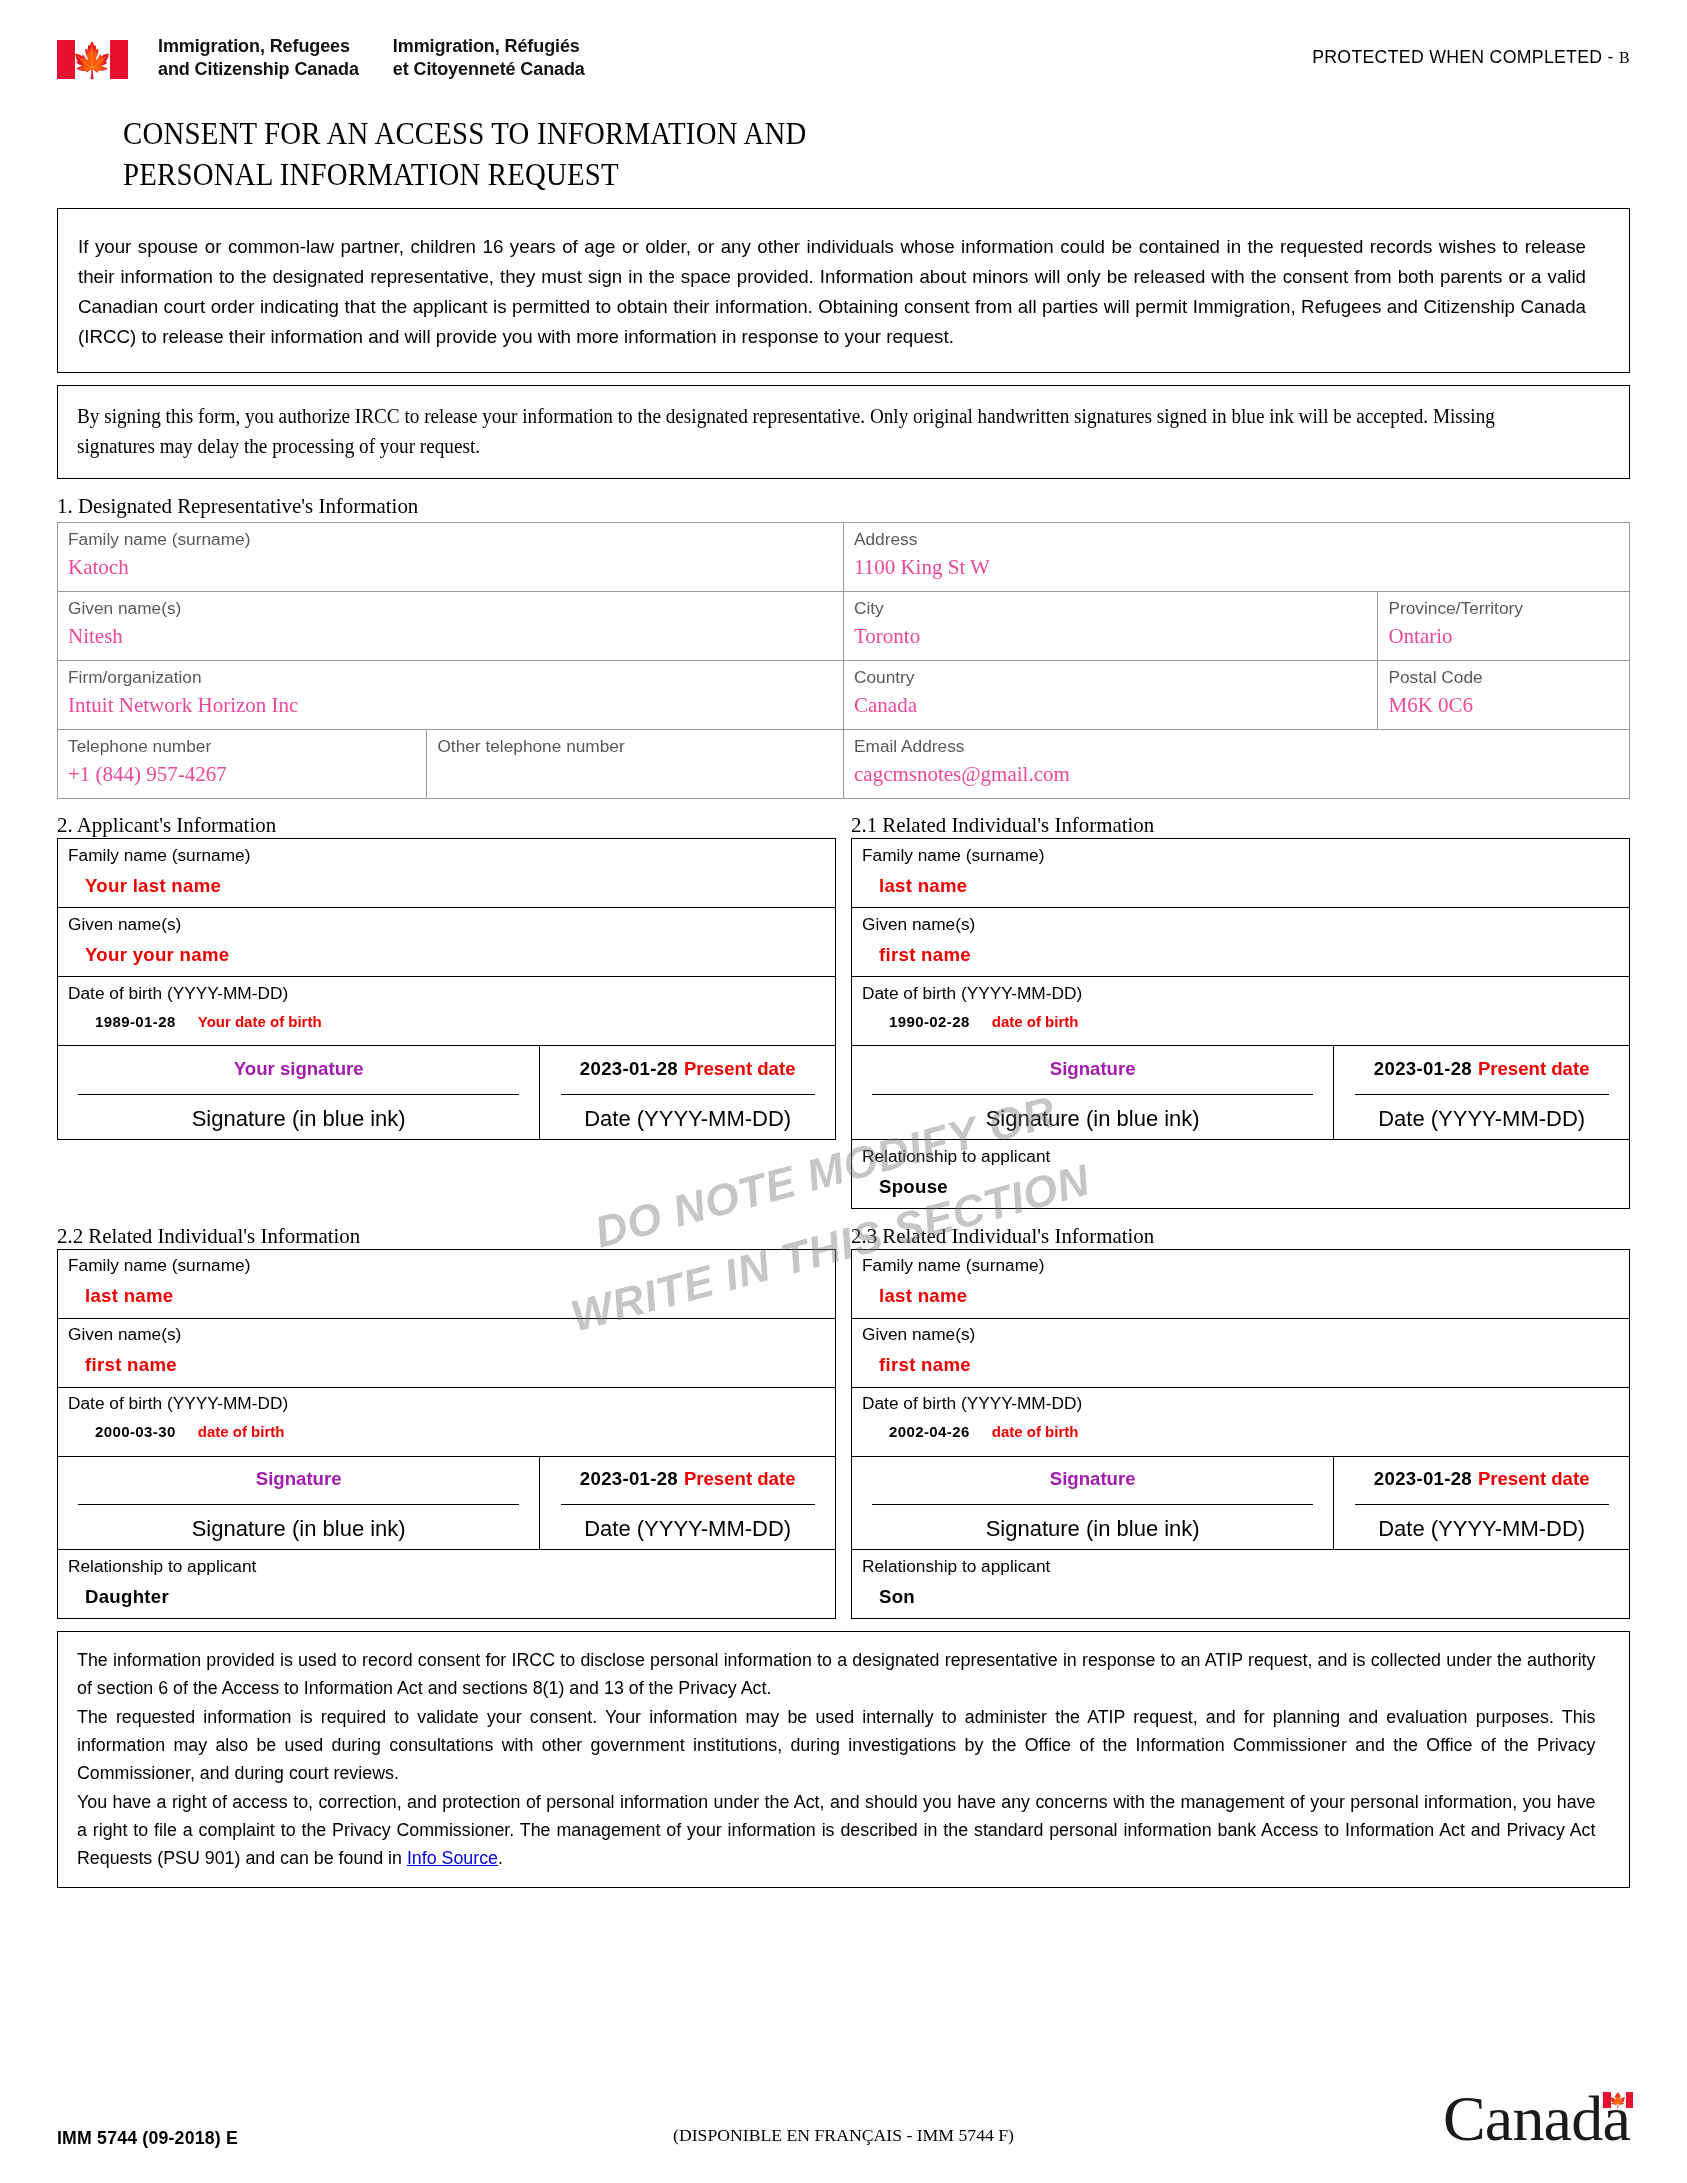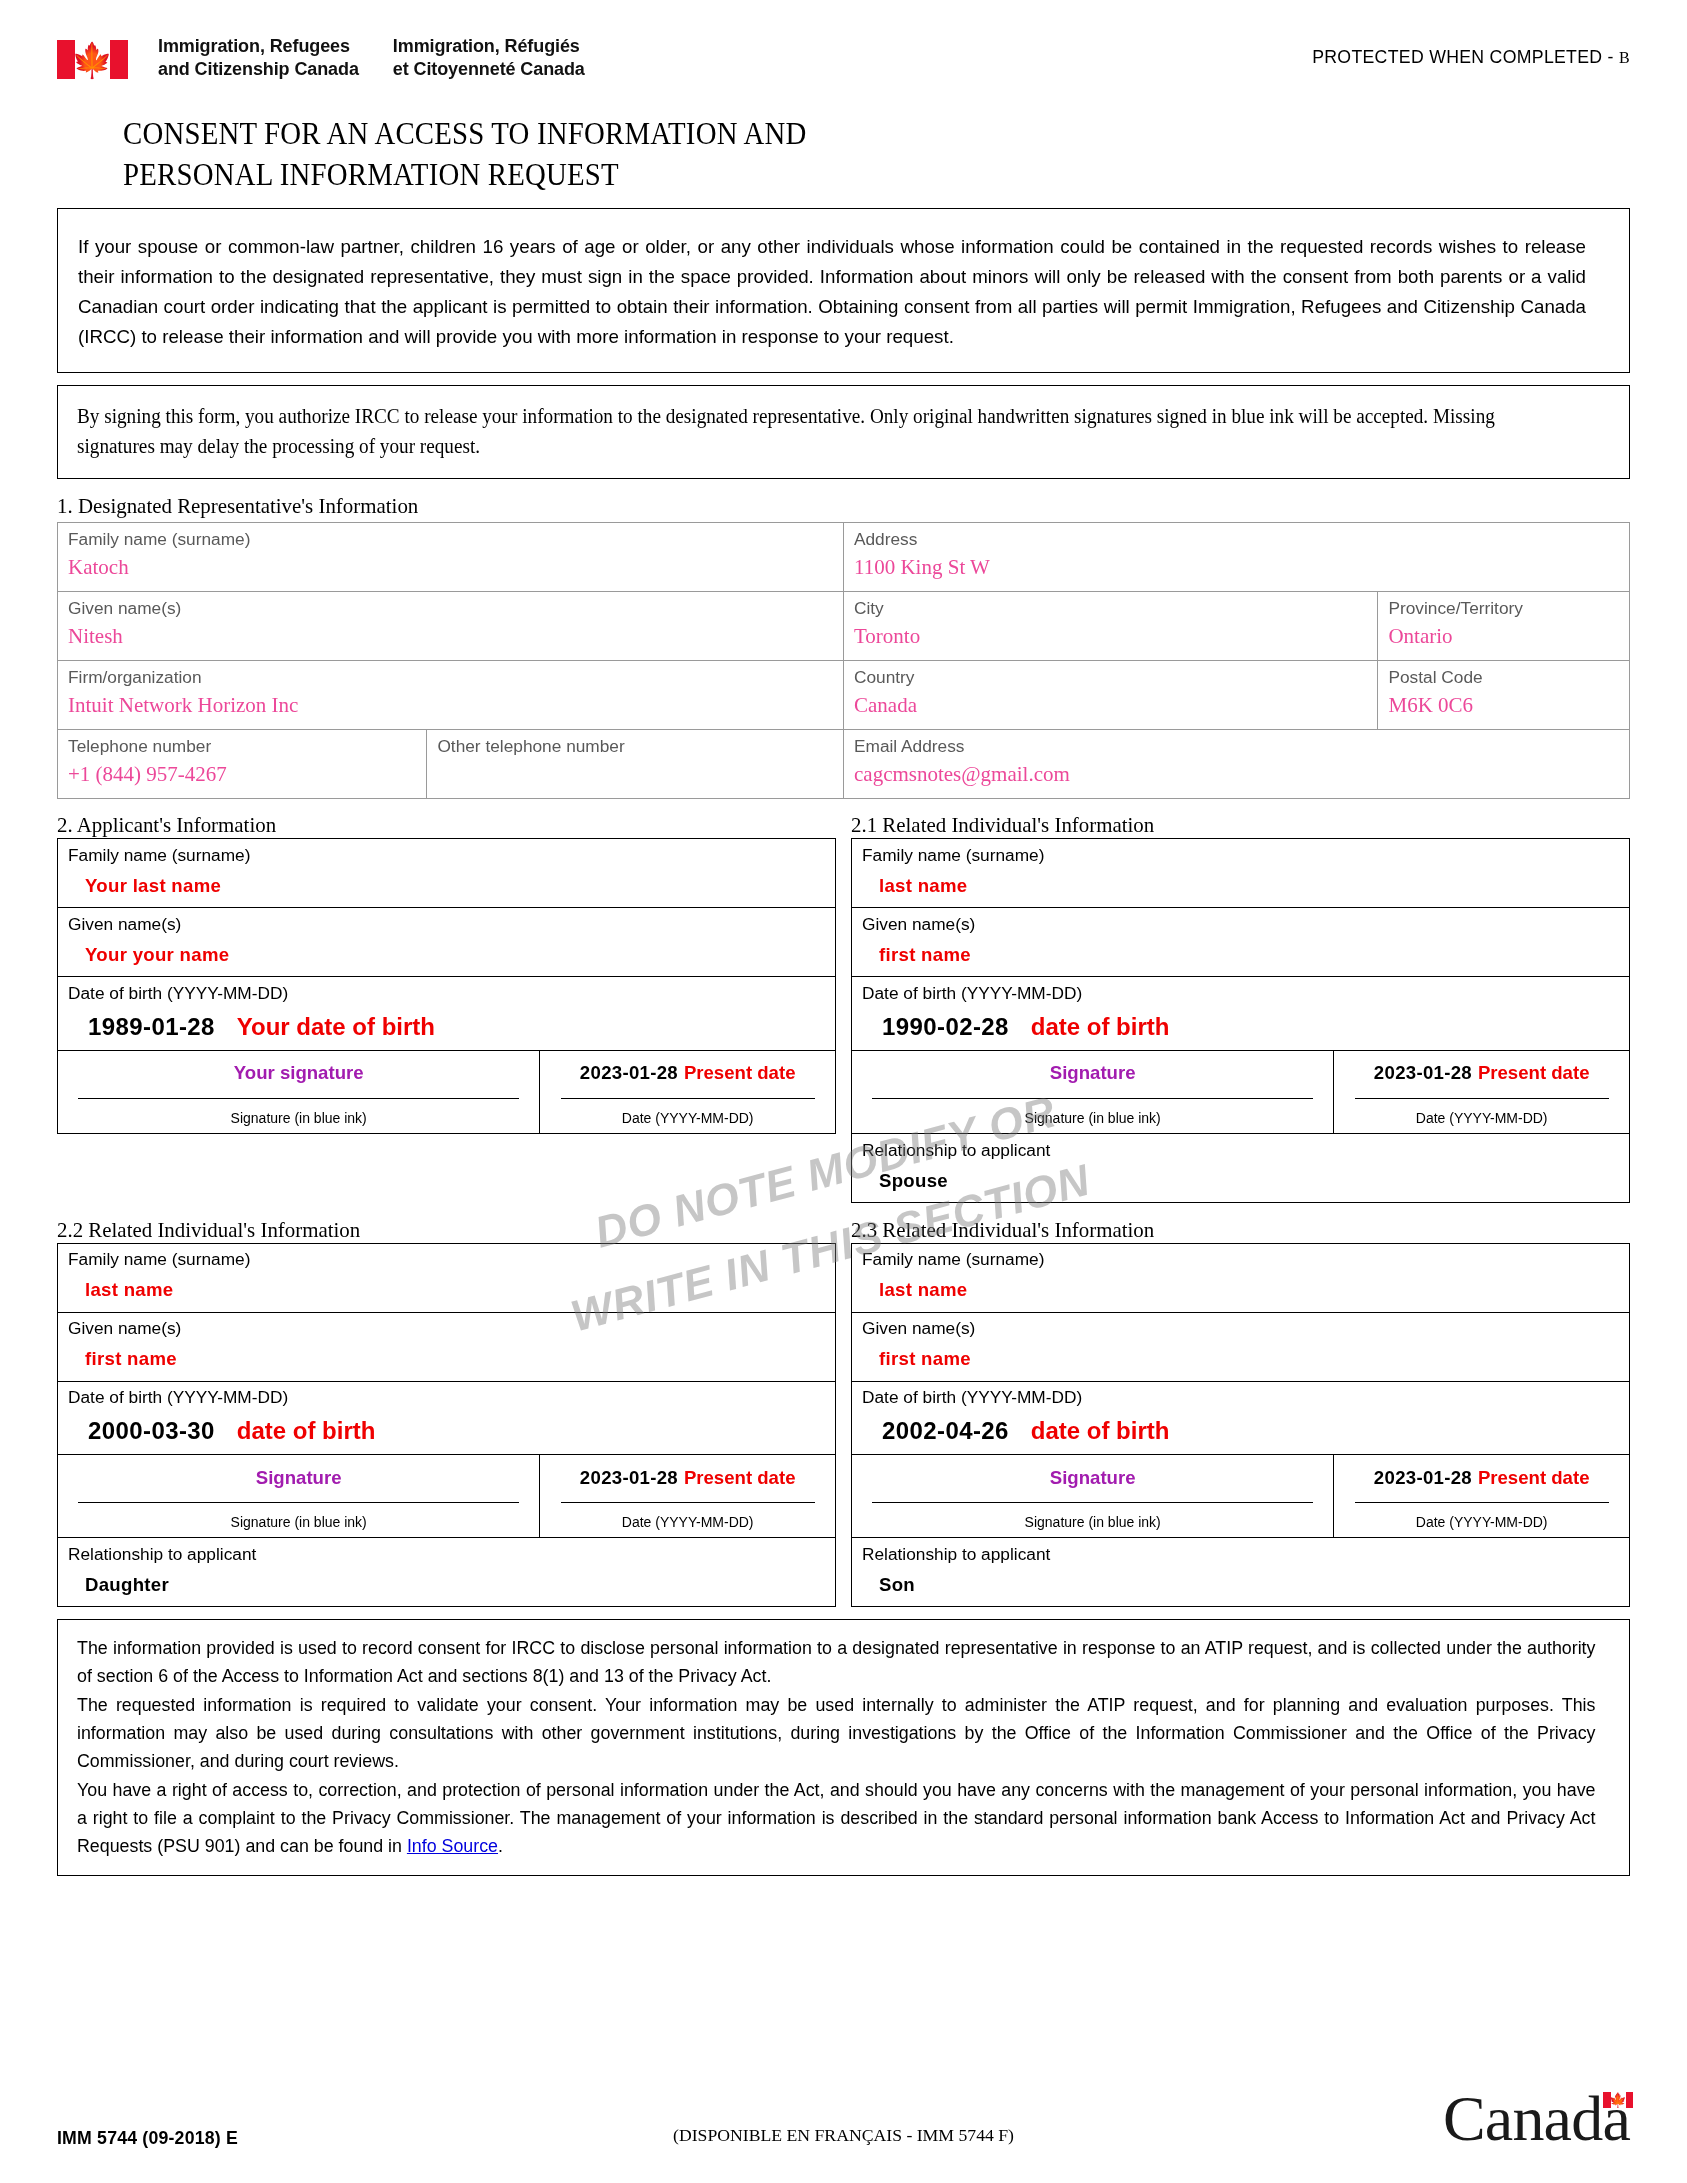--- a/index.html
+++ b/index.html
@@ -68,31 +68,31 @@
   table.grid.bold td { border: 0.8px solid #000; }
   td.cell { padding: 6.7px 10px 8.4px 10px; vertical-align: top; height: 69px; }
   .lbl { font-size: 17.3px; color: #595959; line-height: 1.1; }
   .lbl.dark { color: #000; }
   .val-rep {
     font-family: "Liberation Serif", serif; font-size: 21px; color: #ec4899;
     margin-top: 7.6px; line-height: 1.1;
   }
   .val-dark { font-size: 18.6px; margin-top: 10px; margin-left: 17px; font-weight: 600; letter-spacing: 0.3px; }
   .val-red { color: #ef0000; font-weight: 700; }
-  .dob-line { margin-top: 10px; margin-left: 20px; font-size: 24px; font-weight: 600; letter-spacing: 0.4px; }
+  .dob-line { margin-top: 10px; margin-left: 27px; font-size: 15px; font-weight: 600; letter-spacing: 0.4px; }
   .dob-line .hint { color: #ef0000; margin-left: 22px; font-weight: 700; letter-spacing: 0; }
 
   
   td.sigcell { padding: 0; vertical-align: top; }
   .sig-wrap { padding: 11.8px 13.5px 6.7px 13.5px; text-align: center; }
   .sig-text { color: #a21caf; font-weight: 700; font-size: 18.6px; line-height: 1.2; min-height: 23.6px; }
   .sig-text.mixed { color: #000; font-weight: 600; letter-spacing: 0.3px; }
   .sig-text.mixed .r { color: #ef0000; font-weight: 700; letter-spacing: 0; margin-left: 5.9px; }
   .sig-rule { border-top: 1.7px solid #000; margin: 11.8px 6.7px 0 6.7px; }
-  .sig-cap { text-align: center; font-size: 14px; padding: 4.2px 0 7.6px 0; }
+  .sig-cap { text-align: center; font-size: 22px; padding: 4.2px 0 7.6px 0; }
 
   .twocol { display: flex; gap: 15px; }
   .twocol > div { width: 50%; }
 
   
   .valid { padding: 13.5px 17px 15px 17px; }
   .valid p { margin: 0; font-family: "Liberation Serif", serif; font-size: 19.4px; transform: scaleX(0.96); transform-origin: left top; }
 
   
   .privacy { padding: 13.5px 18.6px 15px 18.6px; }

